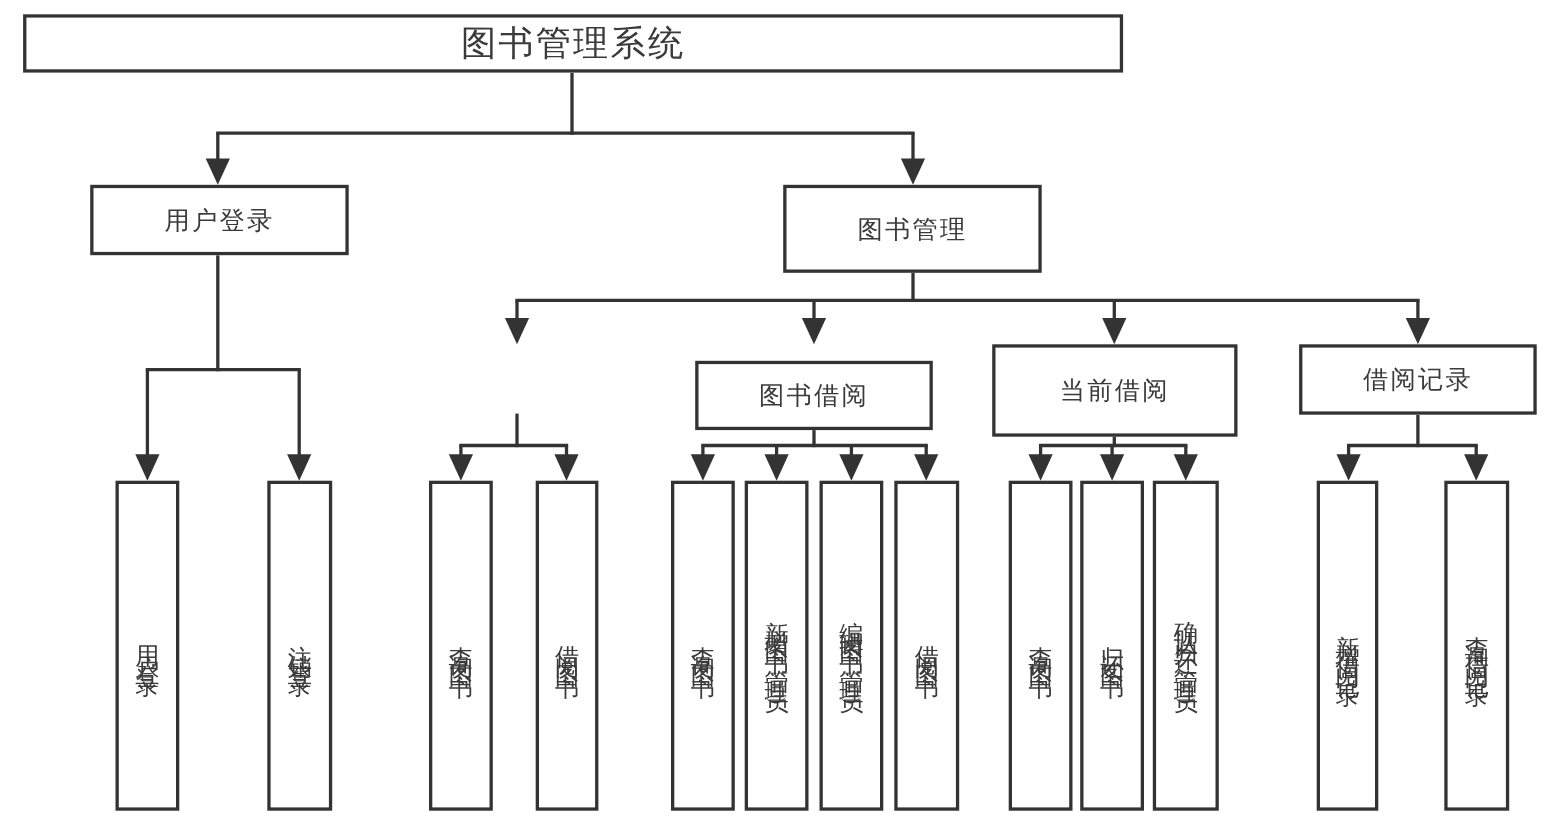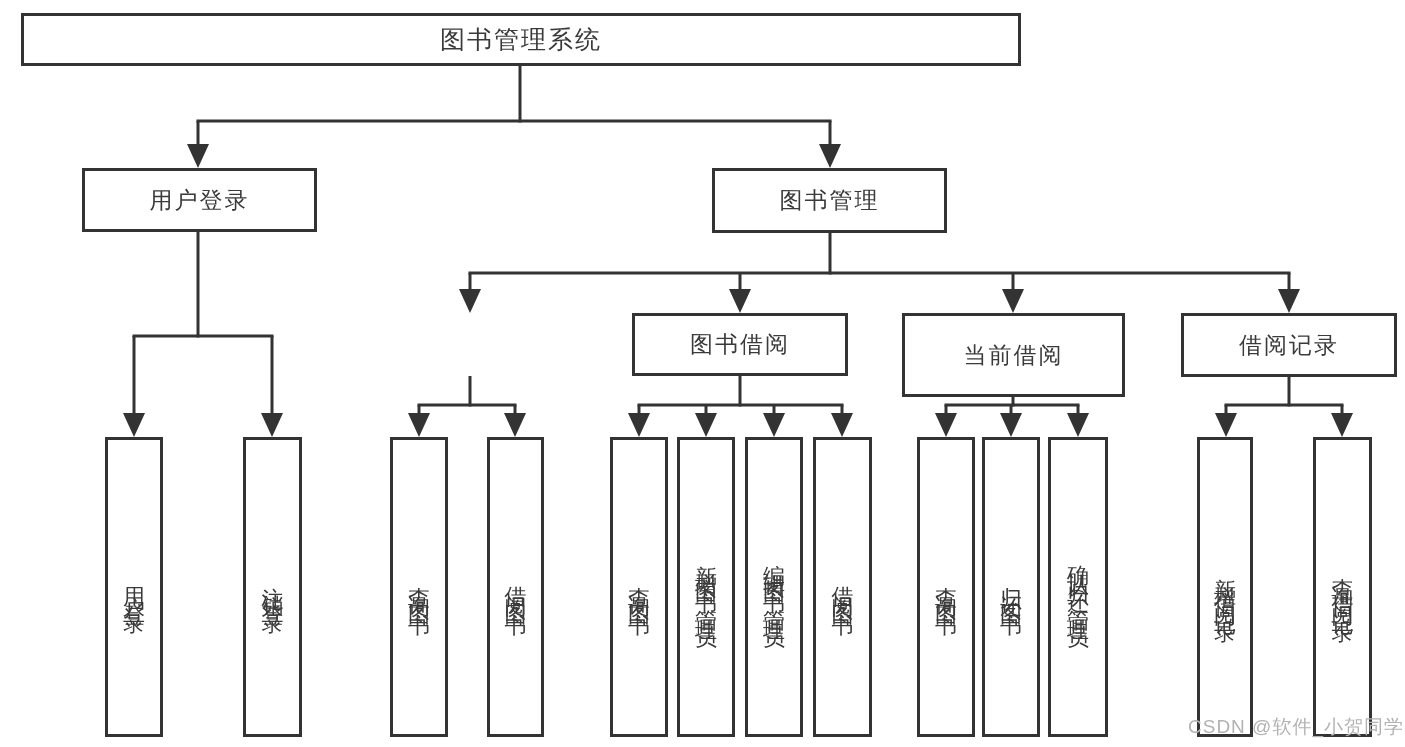--- a/index.html
+++ b/index.html
@@ -27,21 +27,21 @@
     align-items: center;
     justify-content: center;
     z-index: 2;
   }
   .h-label {
     font-size: 23px;
     letter-spacing: 2px;
     color: #3a3a3a;
     white-space: nowrap;
   }
-  .root-label { font-size: 25px; }
+  .root-label { font-size: 32px; }
   .v-label {
     writing-mode: vertical-rl;
     text-orientation: mixed;
     font-size: 22px;
     letter-spacing: 9px;
     line-height: 1;
     color: #3a3a3a;
     white-space: nowrap;
   }
   #watermark {
@@ -124,25 +124,25 @@
     </g>
   </svg>
 
   <div class="box" style="left:21px; top:13px; width:1000px; height:53px;">
     <span class="h-label root-label">图书管理系统</span>
   </div>
 
   <div class="box" style="left:82px; top:168px; width:235px; height:64px;">
     <span class="h-label">用户登录</span>
   </div>
-  <div class="box" style="left:712px; top:168px; width:235px; height:65px;">
+  <div class="box" style="left:712px; top:168px; width:235px; height:80px;">
     <span class="h-label">图书管理</span>
   </div>
 
-  <div class="box" style="left:632px; top:313px; width:216px; height:63px;">
+  <div class="box" style="left:632px; top:328px; width:216px; height:63px;">
     <span class="h-label">图书借阅</span>
   </div>
   <div class="box" style="left:902px; top:313px; width:223px; height:84px;">
     <span class="h-label">当前借阅</span>
   </div>
   <div class="box" style="left:1181px; top:313px; width:216px; height:64px;">
     <span class="h-label">借阅记录</span>
   </div>
 
   <div class="box" style="left:105px; top:437px; width:58px; height:300px;">
@@ -182,15 +182,14 @@
     <span class="v-label">确认归还（管理员）</span>
   </div>
 
   <div class="box" style="left:1197px; top:437px; width:56px; height:300px;">
     <span class="v-label">新增借阅记录</span>
   </div>
   <div class="box" style="left:1313px; top:437px; width:59px; height:300px;">
     <span class="v-label">查询借阅记录</span>
   </div>
 
-  <div id="watermark">CSDN @软件_小贺同学</div>
 
 </div>
 
 </body></html>

